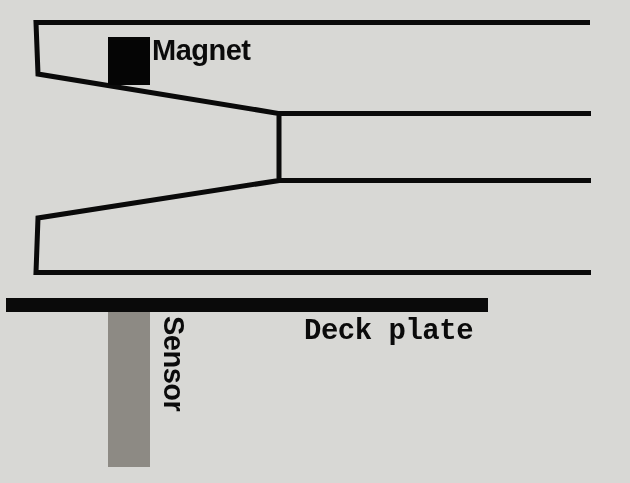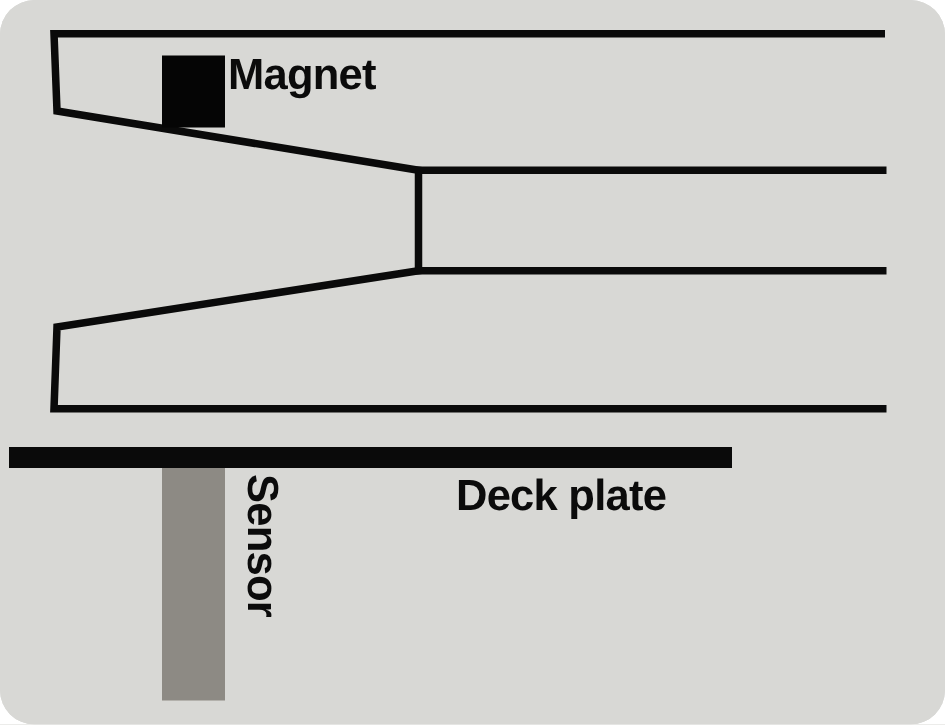--- a/index.html
+++ b/index.html
@@ -24,32 +24,32 @@
     position: absolute;
     font-size: 29px;
     font-weight: bold;
     letter-spacing: -0.5px;
     line-height: 1;
     white-space: nowrap;
     color: #0b0b0b;
   }
   .label-magnet     { left: 152px; top: 36px; }
   .label-chainwheel { left: 304px; top: 127px; }
-  .label-deckplate  { left: 304px; top: 317px; }
+  .label-deckplate  { left: 304px; top: 317px; font-family: Liberation Mono, monospace; }
   .label-sensor {
     left: 188px;
     top: 316px;
     transform: rotate(90deg);
     transform-origin: 0 0;
   }
 </style>
 </head>
 <body>
 
-<div class="canvas" style="background: rgb(216, 216, 213); border-radius: 23px;">
+<div class="canvas" style="background: rgb(216, 216, 213);">
 
   <svg class="diagram-svg" viewBox="0 0 630 483" xmlns="http://www.w3.org/2000/svg">
 
     <rect x="0" y="0" width="630" height="483" fill="#d8d8d5"></rect>
 
     <polyline points="590,22.5 36,22.5 38,74 279,113.5 279,180.5 38,218 36,272.5 591,272.5" fill="none" stroke-width="5" stroke-linejoin="miter" stroke="#0a0a0a"></polyline>
 
     <line x1="277" y1="113.5" x2="591" y2="113.5" stroke-width="5" stroke="#0a0a0a"></line>
 
     <line x1="277" y1="180.5" x2="591" y2="180.5" stroke-width="5" stroke="#0a0a0a"></line>

